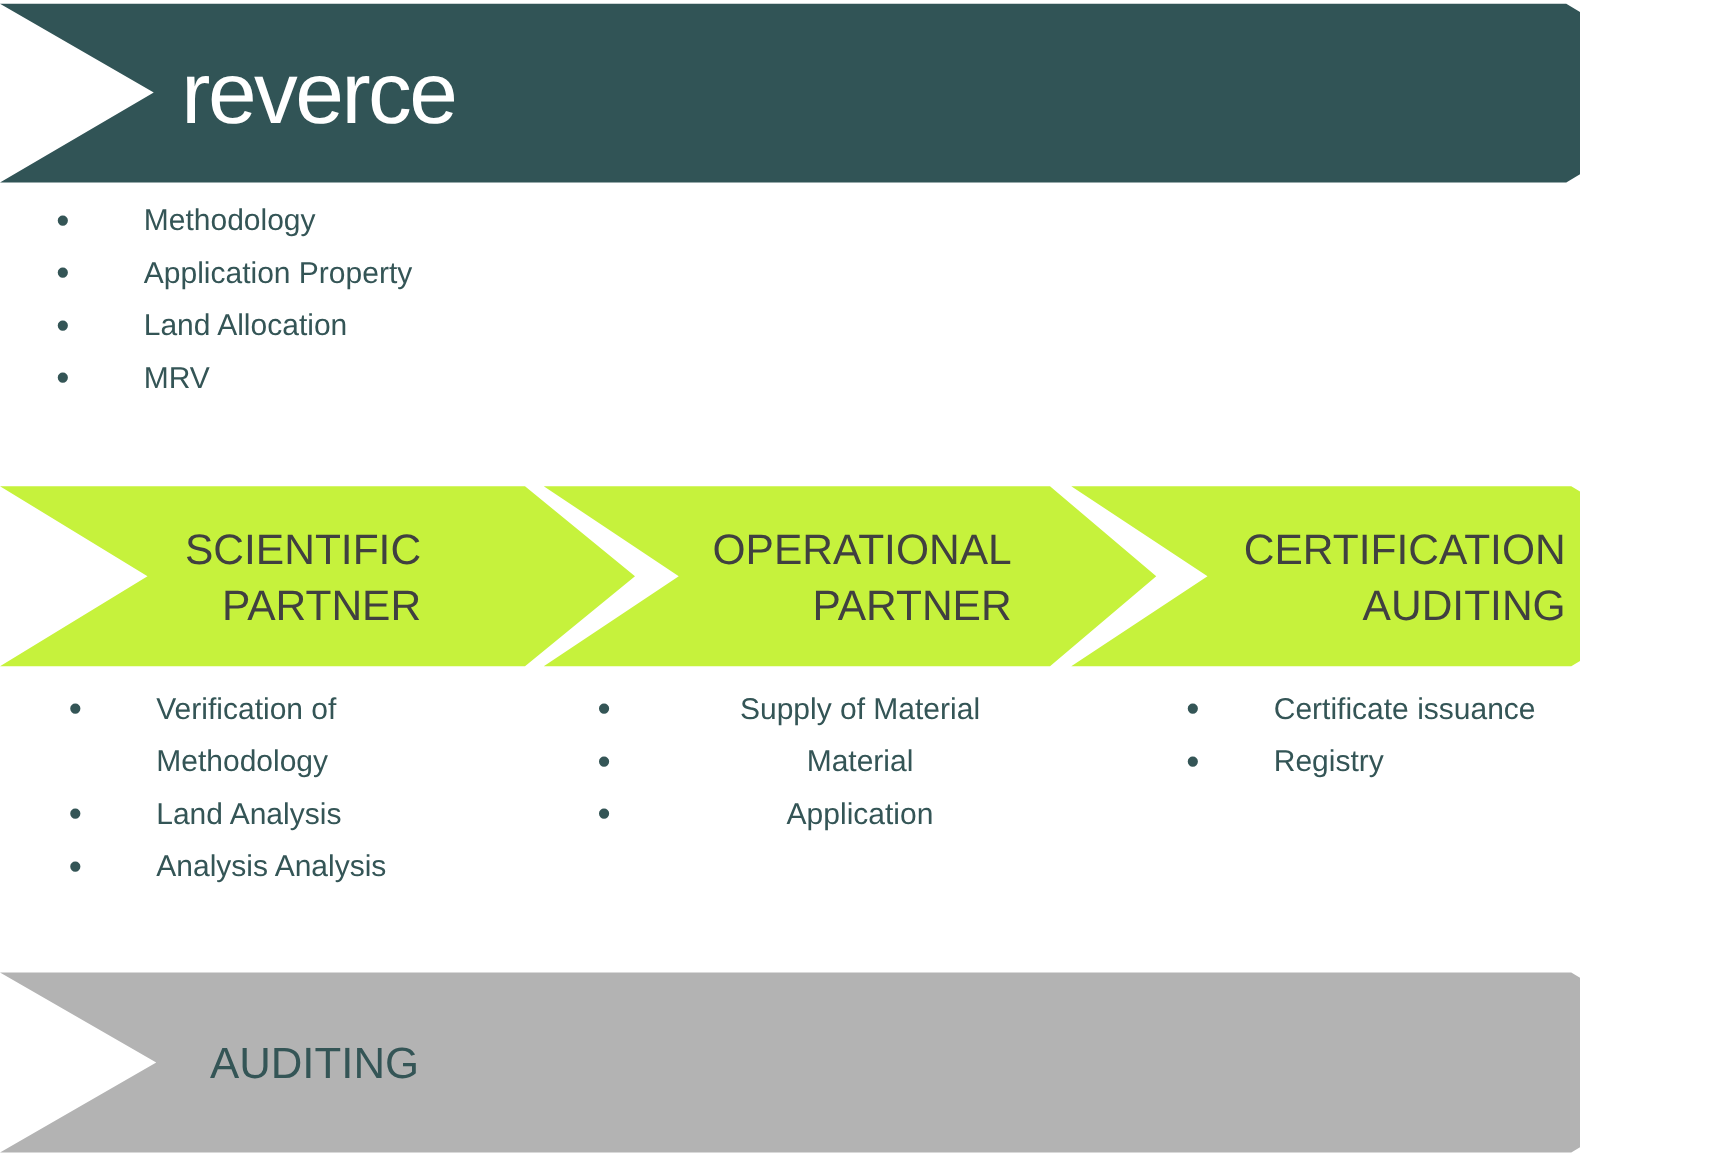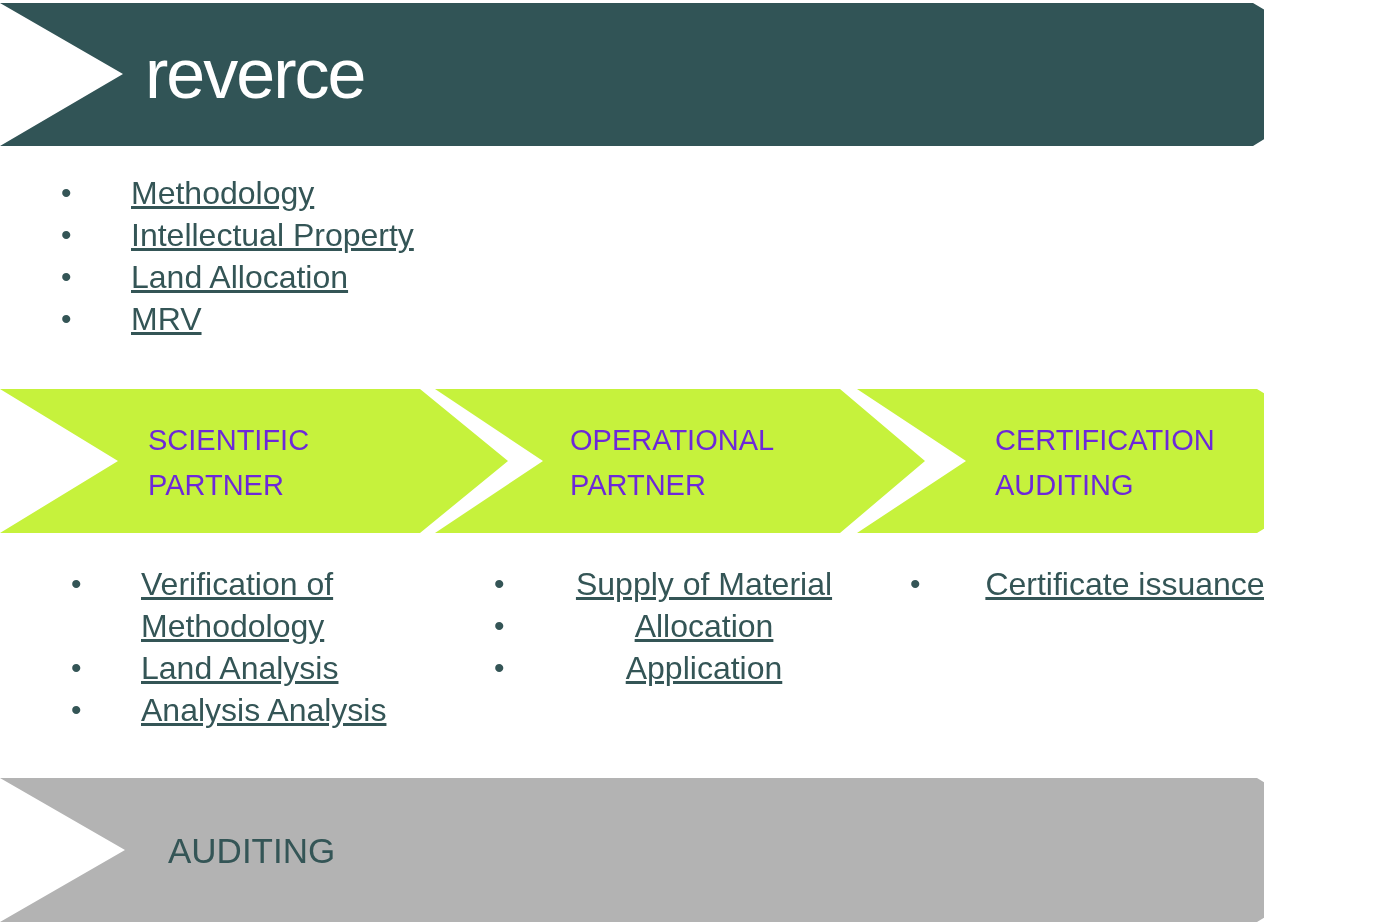--- a/index.html
+++ b/index.html
@@ -26,55 +26,55 @@
     left: 145px;
     top: 39px;
     height: 70px;
     line-height: 70px;
     font-size: 70px;
     letter-spacing: -2px;
     color: #ffffff;
   }
 
   ul.bullets {
-    margin: 16px;
+    margin: 0;
     padding: 0;
     list-style: none;
-    font-size: 32px;
+    font-size: 24px;
     line-height: 42px;
     color: #345556;
-    text-decoration: underline;
   }
   ul.bullets li {
     position: relative;
     padding-left: 70px;
   }
   ul.bullets li::before {
     content: "\2022";
     position: absolute;
     left: 0;
     top: 0;
     font-size: 30px;
     color: #345556;
   }
   .overview-list { left: 45px; top: 156px; width: 520px; }
 
   .col-list { top: 547px; }
   .col-list li { padding-left: 65px; }
   .col-list-1 { left: 55px;  width: 330px; }
   .col-list-2 { left: 478px; width: 350px; }
   .col-list-2 li { padding-left: 67px; text-align: center; }
-  .col-list-3 { left: 894px; width: 360px; text-align: center; }
+  .col-list-3 { left: 949px; width: 360px; }
 
   .partner-label {
     top: 418px;
-    font-size: 29px;
+    font-size: 34px;
     line-height: 45px;
-    color: #6d28d9;
+    color: #404040;
     white-space: pre-line;
+    text-align: right;
   }
   .partner-label-1 { left: 148px; }
   .partner-label-2 { left: 570px; }
   .partner-label-3 { left: 995px; }
 
   .footer-label {
     left: 148px;
     top: 833px;
     height: 36px;
     line-height: 36px;
@@ -96,43 +96,44 @@
     <polygon points="435,389 840,389 925,461 840,533 435,533 543,461" fill="#c6f23c"></polygon>
     <polygon points="857,389 1257,389 1377,461 1257,533 857,533 966,461" fill="#c6f23c"></polygon>
 
     <polygon points="0,778 1257,778 1377,850 1257,922 0,922 125,850" fill="#b3b3b3"></polygon>
   </svg>
 
   <div class="abs brand-title">reverce</div>
 
   <ul class="abs bullets overview-list">
     <li>Methodology</li>
-    <li>Intellectual Property</li>
+    <li>Application Property</li>
     <li>Land Allocation</li>
     <li>MRV</li>
   </ul>
 
   <div class="abs partner-label partner-label-1">SCIENTIFIC
 PARTNER</div>
   <div class="abs partner-label partner-label-2">OPERATIONAL
 PARTNER</div>
   <div class="abs partner-label partner-label-3">CERTIFICATION
 AUDITING</div>
 
   <ul class="abs bullets col-list col-list-1">
     <li>Verification of Methodology</li>
     <li>Land Analysis</li>
     <li>Analysis Analysis</li>
   </ul>
 
   <ul class="abs bullets col-list col-list-2">
     <li>Supply of Material</li>
-    <li>Allocation</li>
+    <li>Material</li>
     <li>Application</li>
   </ul>
 
   <ul class="abs bullets col-list col-list-3">
     <li>Certificate issuance</li>
+    <li>Registry</li>
   </ul>
 
   <div class="abs footer-label">AUDITING</div>
 
 </div>
 
 </body></html>

